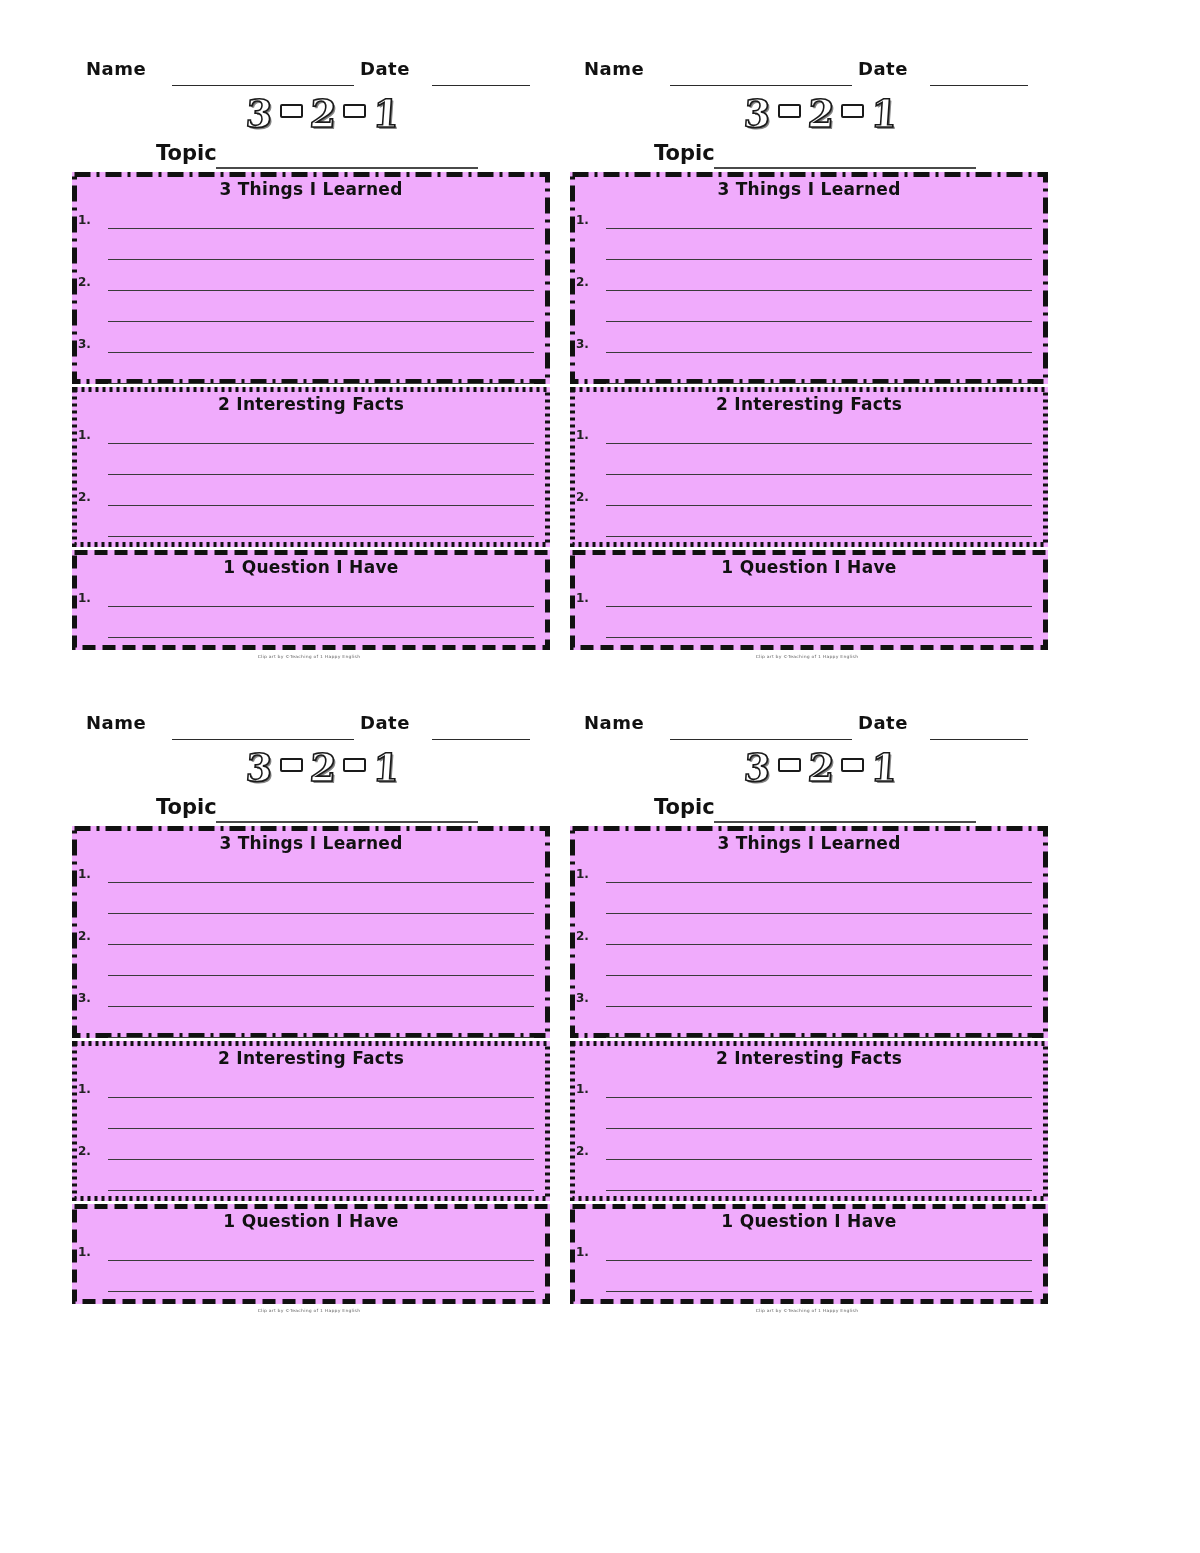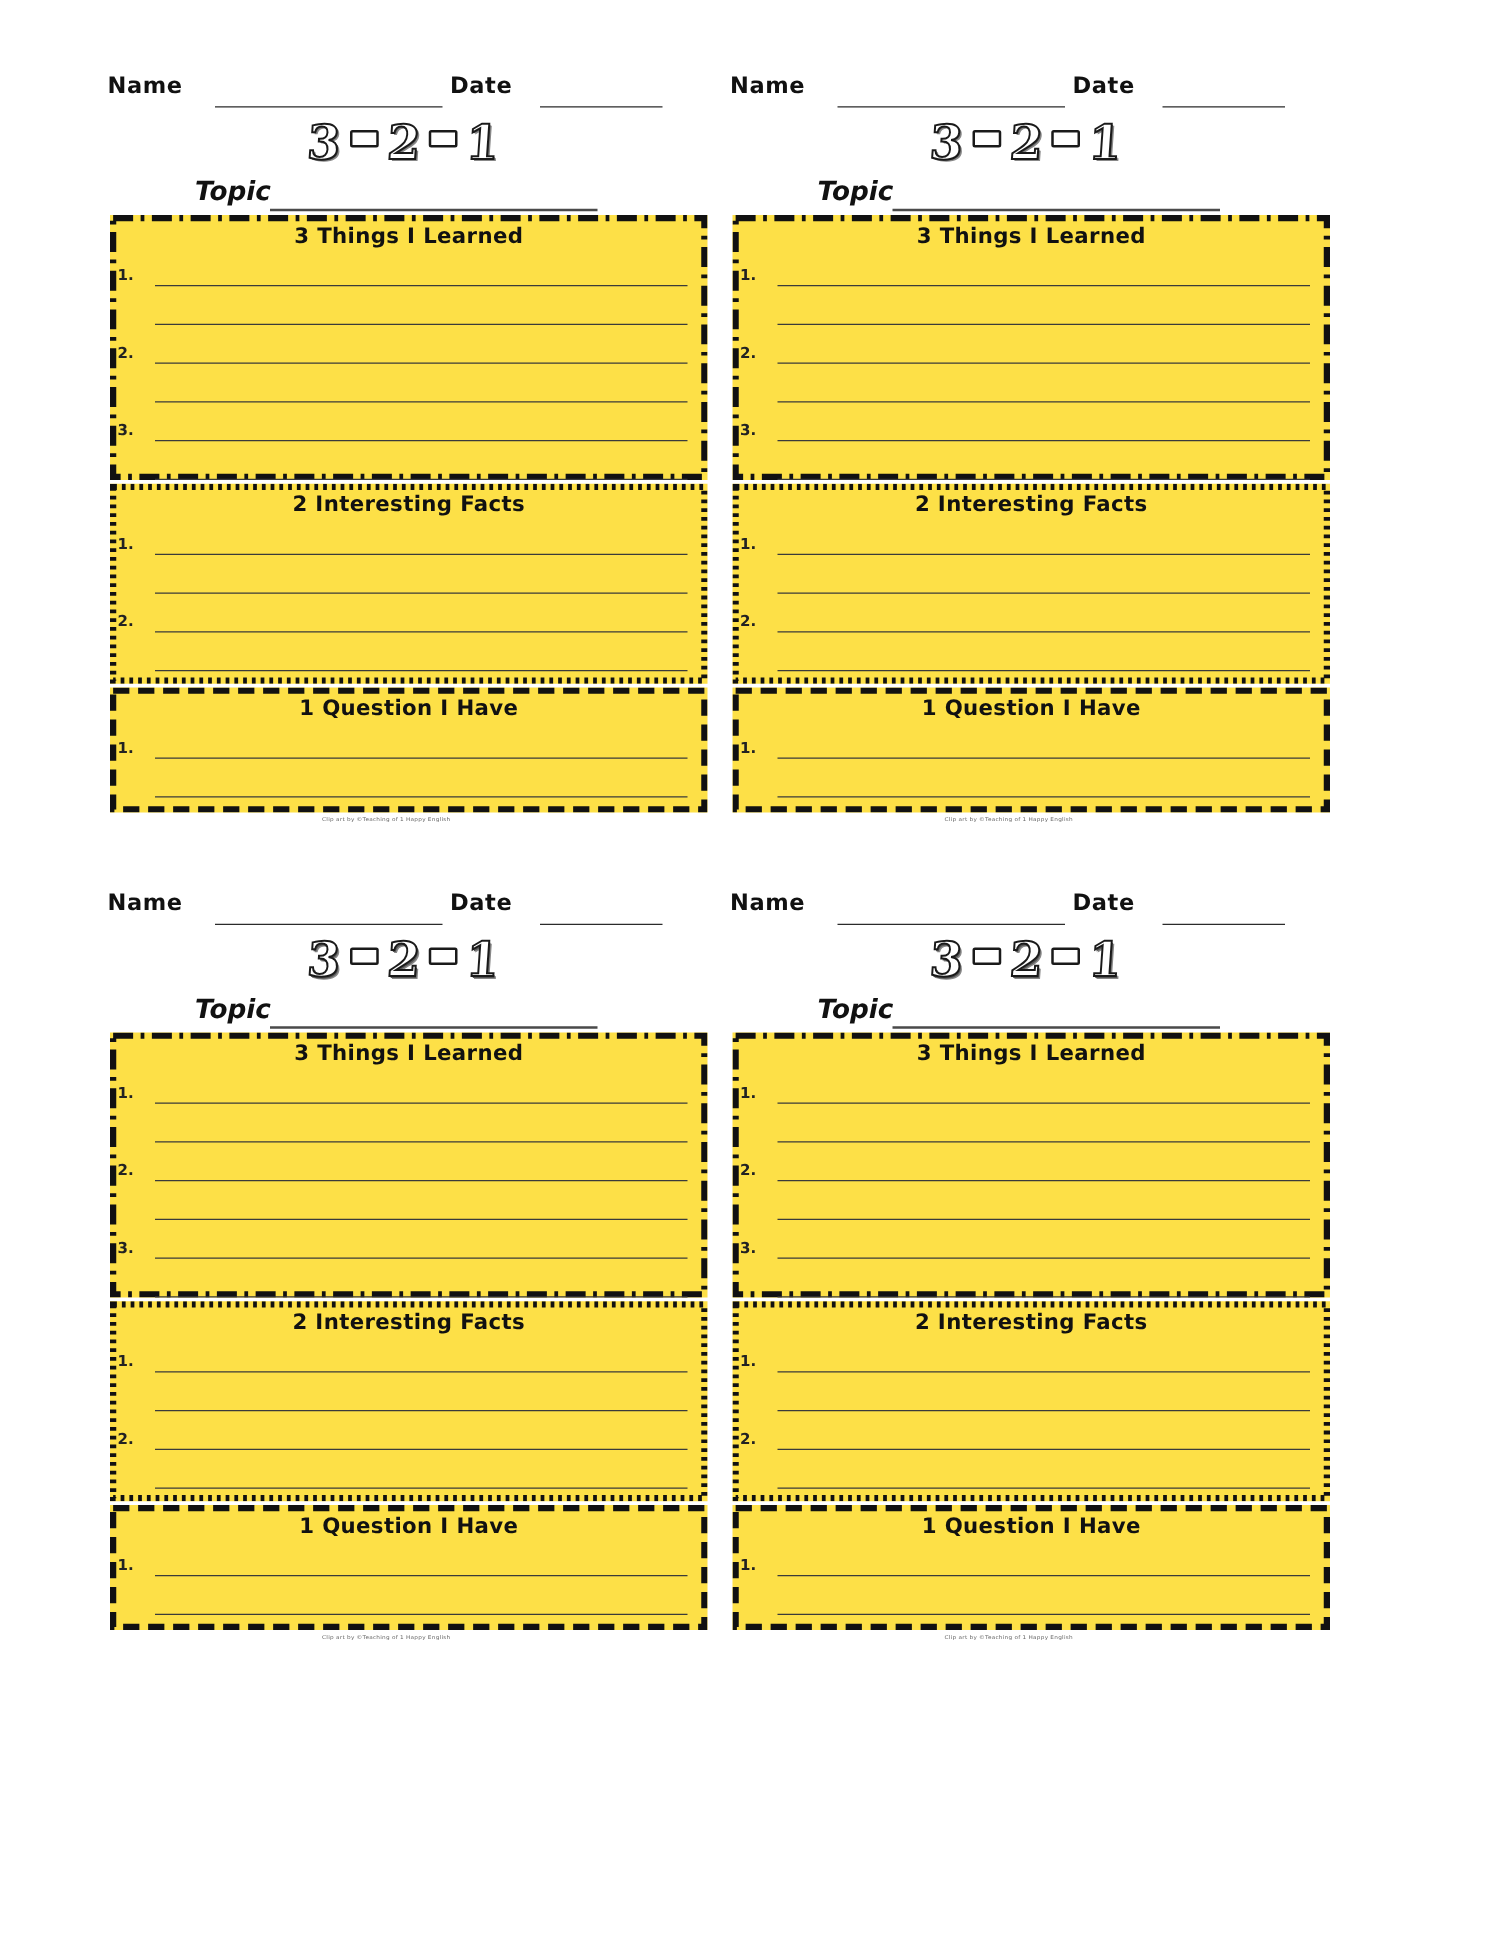--- a/index.html
+++ b/index.html
@@ -95,21 +95,20 @@
     background: #ffffff;
     border-radius: 2px;
     vertical-align: middle;
     margin: 0 7px 6px 7px;
   }
 
   
   .topic-row {
     position: relative;
     height: 32px;
-    font-style: italic;
   }
   .topic-label {
     position: absolute;
     left: 96px;
     top: 1px;
     font-family: "DejaVu Sans", sans-serif;
     font-weight: 700;
     font-size: 21px;
     color: #111;
   }
@@ -118,23 +117,23 @@
     left: 156px;
     top: 27px;
     width: 262px;
     border-bottom: 2px solid #4a4a4a;
   }
 
   
   .section {
     position: relative;
     box-sizing: border-box;
-    background: #fde047;
+    background: #f0abfc;
     width: 478px;
-    margin-left: 28px;
+    margin-left: 12px;
   }
   .sec-learned  { height: 212px; border: 4px dashed #111; }
   .sec-facts    { height: 160px; border: 4px dotted #111; margin-top: 3px; }
   .sec-question { height: 100px; border: 4px dashed #111; margin-top: 3px; }
 
   
   .sec-learned { border: none; }
   .dashdot-frame {
     position: absolute;
     left: 0; top: 0;

